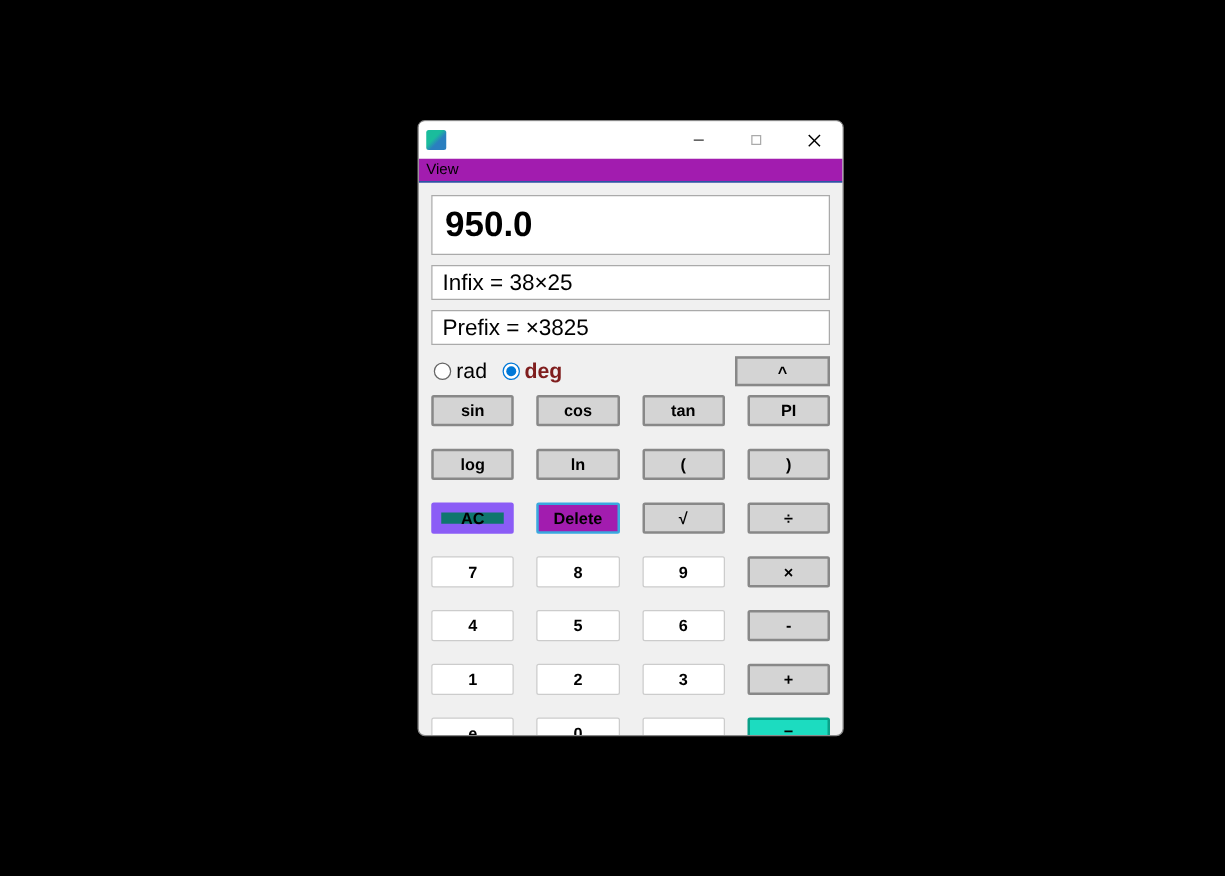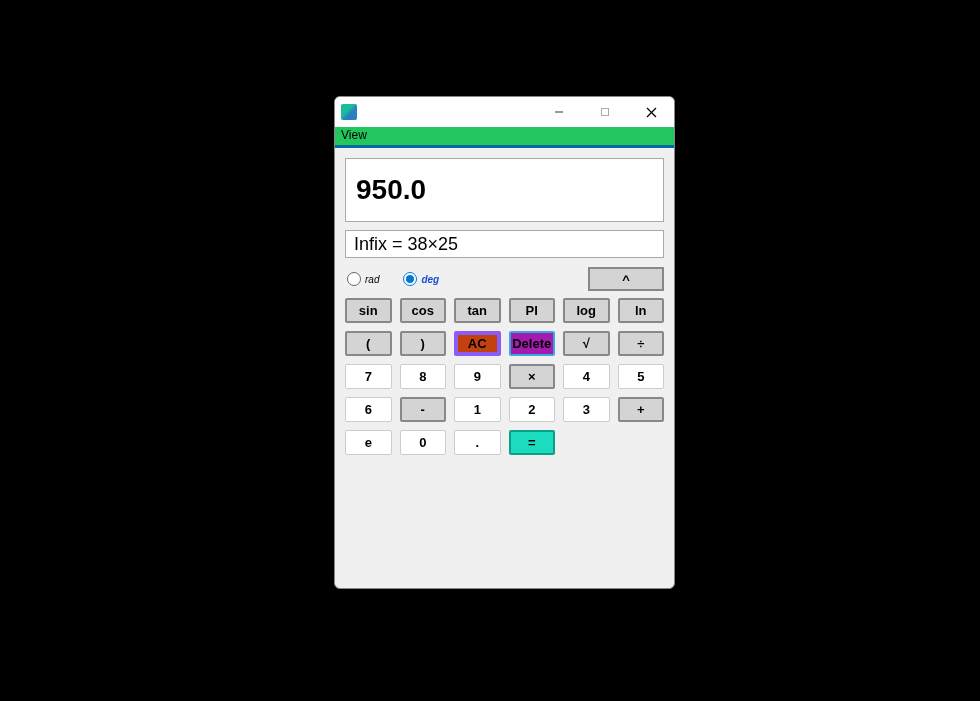--- a/index.html
+++ b/index.html
@@ -47,31 +47,31 @@
       width: 46px;
       height: 30px;
       display: flex;
       align-items: center;
       justify-content: center;
       font-size: 12px;
       color: #555;
     }
     .win-btn.close { color: #000; font-size: 14px; }
     .menubar {
-      background: #22c55e;
+      background: #a21caf;
       padding: 1px 6px 3px 6px;
       font-size: 12px;
-      border-bottom: 3px solid #0369a1;
+      border-bottom: 1px solid #0369a1;
     }
     .content {
       padding: 10px 10px 8px 10px;
     }
     .display-main {
       width: 100%;
-      height: 64px;
+      height: 48px;
       background: #fff;
       border: 1px solid #aaa;
       font-size: 28px;
       font-weight: bold;
       padding: 6px 10px;
       margin-bottom: 8px;
       display: flex;
       align-items: center;
     }
     .display-sub {
@@ -89,25 +89,24 @@
       display: flex;
       align-items: center;
       gap: 6px;
       margin-top: 6px;
       margin-bottom: 6px;
       height: 26px;
     }
     .radio-group {
       flex: 1;
       display: flex;
-      gap: 24px;
+      gap: 12px;
       padding-left: 2px;
-      font-size: 10px;
-      align-items: center;
-      font-style: italic;
+      font-size: 17px;
+      align-items: center;
     }
     .radio-item {
       display: flex;
       align-items: center;
       gap: 4px;
     }
     .radio-circle {
       width: 14px;
       height: 14px;
       border: 1px solid #666;
@@ -121,43 +120,43 @@
       border-color: #0078d7;
     }
     .radio-circle.checked::after {
       content: "";
       width: 8px;
       height: 8px;
       background: #0078d7;
       border-radius: 50%;
     }
     .radio-item.checked span.lbl {
-      color: #1d4ed8;
+      color: #7f1d1d;
       font-weight: bold;
     }
     .grid {
       display: grid;
-      grid-template-columns: repeat(6, 1fr);
-      gap: 8px;
+      grid-template-columns: repeat(4, 1fr);
+      gap: 18px;
     }
     .btn {
       height: 25px;
       font-size: 13px;
       font-weight: bold;
       display: flex;
       align-items: center;
       justify-content: center;
       border: 1px solid #999;
       background: #ddd;
       border-radius: 2px;
       cursor: pointer;
     }
     .btn.gray { background: #d4d4d4; border: 2px solid #888; }
     .btn.white { background: #fff; border: 1px solid #ccc; }
-    .btn.red { background: #c2410c; border: 4px solid #8b5cf6; }
+    .btn.red { background: #0f766e; border: 8px solid #8b5cf6; }
     .btn.blue { background: #a21caf; border: 2px solid #3aa8df; }
     .btn.teal { background: #1cdcc0; border: 2px solid #0aa088; }
     .caret-btn {
       width: 76px;
       height: 24px;
       border: 2px solid #888;
       background: #d4d4d4;
       display: flex;
       align-items: center;
       justify-content: center;
@@ -190,20 +189,21 @@
       </div>
     </div>
   </div>
   <div class="menubar">
     <span>View</span>
   </div>
 
   <div class="content">
     <div class="display-main">950.0</div>
     <div class="display-sub">Infix = 38×25</div>
+    <div class="display-sub">Prefix = ×3825</div>
 
     <div class="radio-row">
       <div class="radio-group">
         <div class="radio-item">
           <div class="radio-circle"></div>
           <span class="lbl">rad</span>
         </div>
         <div class="radio-item checked">
           <div class="radio-circle checked"></div>
           <span class="lbl">deg</span>

